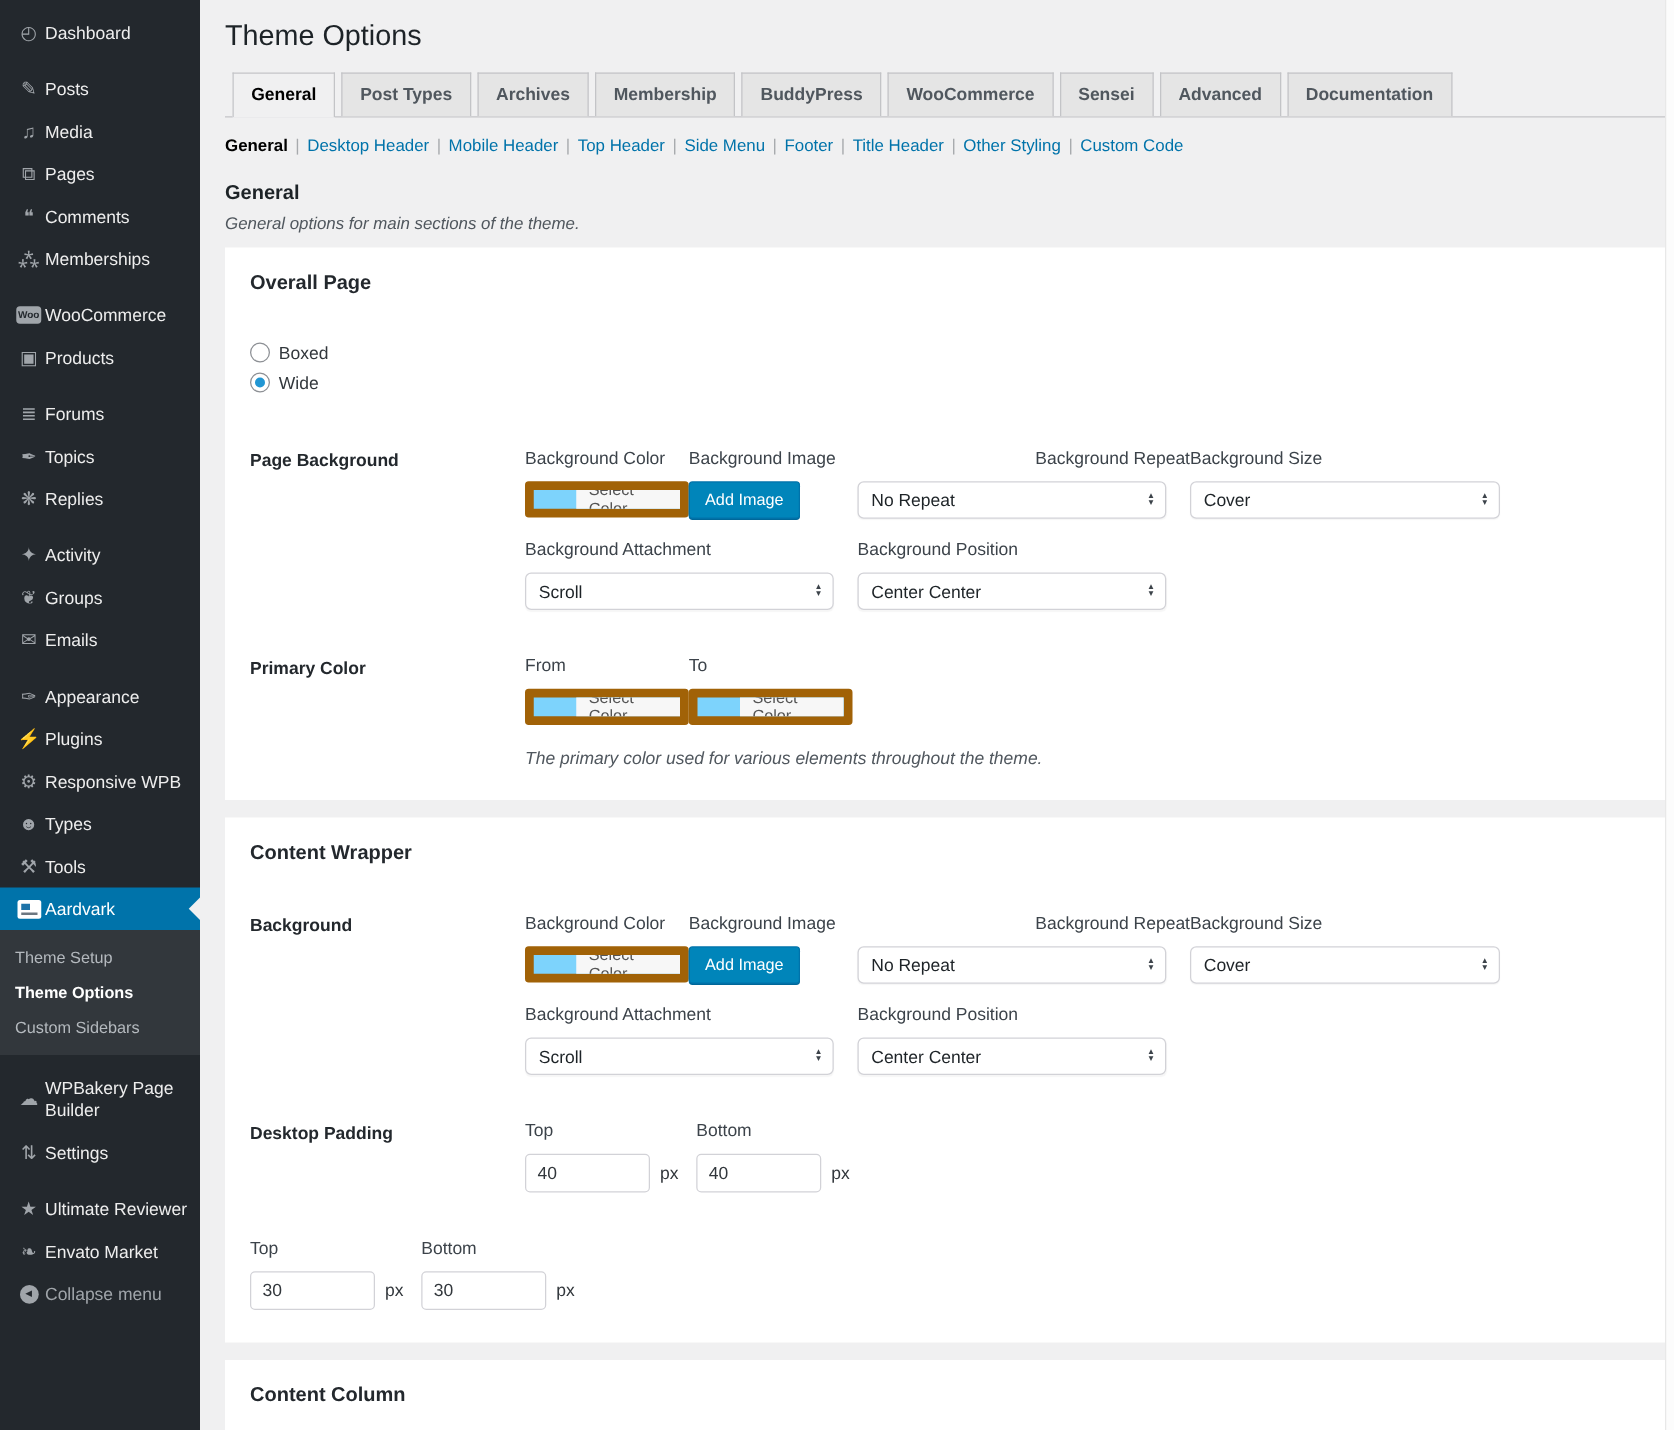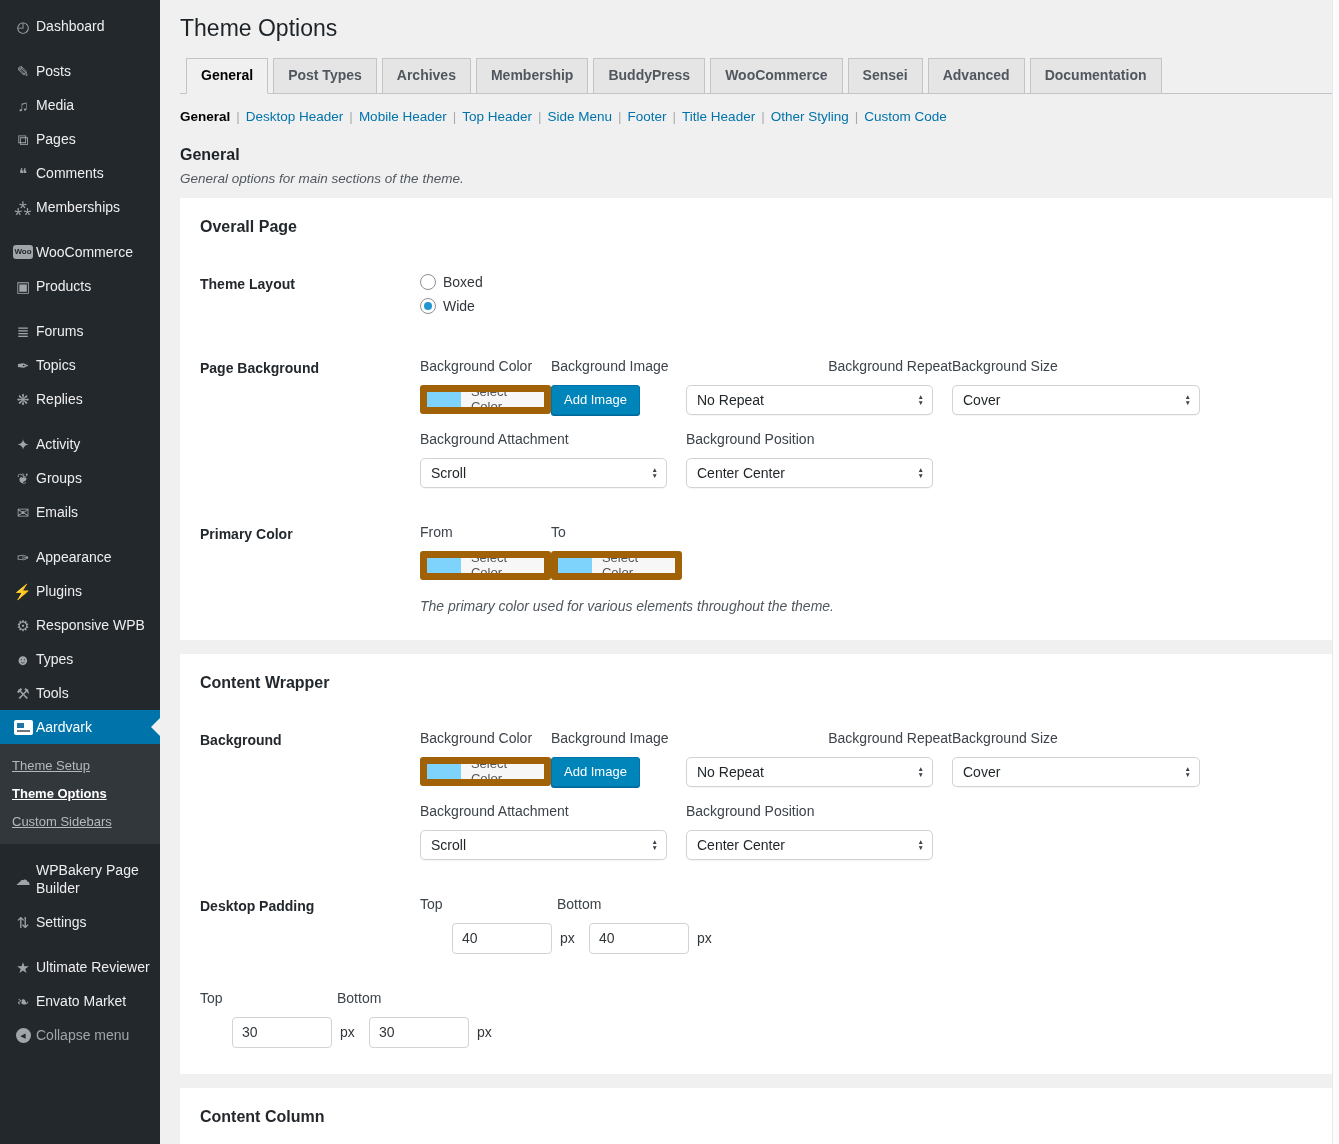--- a/index.html
+++ b/index.html
@@ -46,21 +46,21 @@
   }
   .aardvark-logo::before {
     content:""; position:absolute; left:3px; top:3px; width:7px; height:5px; background:#1e73a8;
   }
   .aardvark-logo::after {
     content:""; position:absolute; left:3px; right:3px; bottom:3px; height:2px; background:#6c7781;
   }
   .submenu { background:#32373c; padding:7px 0 9px 0; }
   .submenu-item {
     height:28px; display:flex; align-items:center;
-    padding-left:12px; font-size:13px; color:#b4b9be; cursor:pointer;text-decoration:underline;
+    padding-left:12px; font-size:13px; color:#b4b9be; cursor:pointer;
   }
   .submenu-item.current { color:#fff; font-weight:bold; }
   .menu-item.two-line { height:52px; }
   .menu-item.two-line .mi-label { white-space:normal; width:110px; line-height:18px; }
   .collapse-circle {
     width:15px; height:15px; border-radius:50%; background:#a0a5aa;
     color:#23282d; font-size:7px; display:flex; align-items:center; justify-content:center;
   }
   .menu-item.dim .mi-label { color:#a0a5aa; }
 
@@ -136,21 +136,20 @@
     padding:0 8px 0 10px; font-size:14px; color:#1d2327; cursor:pointer;
     box-shadow:0 1px 1px rgba(0,0,0,.04);
   }
   .select .spin { display:flex; flex-direction:column; align-items:center; color:#3c434a; }
   .select .spin span { font-size:6.5px; line-height:5.5px; }
 
   .text-input {
     width:100px; height:31px; border:1px solid #d2d2d7; border-radius:4px;
     padding:0 9px; font-size:14px; color:#32373c; background:#fff;
     font-family:"Liberation Sans", sans-serif;
-    margin-left:32px;
   }
   .unit { font-size:14px; color:#32373c; margin-left:8px; }
   .input-with-unit { display:flex; align-items:center; }
 
   .pc-desc { margin-top:18px; font-style:italic; font-size:14px; color:#50575e; }
 
   .scrollbar-strip {
     position:fixed; right:0; top:0; width:7px; height:100%;
     background:#fcfcfc; border-left:1px solid #e8e8e8; z-index:10;
   }
@@ -287,21 +286,20 @@
       <span class="current">General</span><span class="pipe">|</span><a>Desktop Header</a><span class="pipe">|</span><a>Mobile Header</a><span class="pipe">|</span><a>Top Header</a><span class="pipe">|</span><a>Side Menu</a><span class="pipe">|</span><a>Footer</a><span class="pipe">|</span><a>Title Header</a><span class="pipe">|</span><a>Other Styling</a><span class="pipe">|</span><a>Custom Code</a>
     </div>
 
     <div class="section-head">General</div>
     <div class="section-desc">General options for main sections of the theme.</div>
 
     <div class="panel">
       <div class="panel-heading">Overall Page</div>
 
       <div class="opt-row">
-        <div class="row-label">Theme Layout</div>
         <div class="row-controls">
           <div class="radio-opt">
             <span class="radio"></span>
             <span class="radio-label">Boxed</span>
           </div>
           <div class="radio-opt">
             <span class="radio checked"></span>
             <span class="radio-label">Wide</span>
           </div>
         </div>

